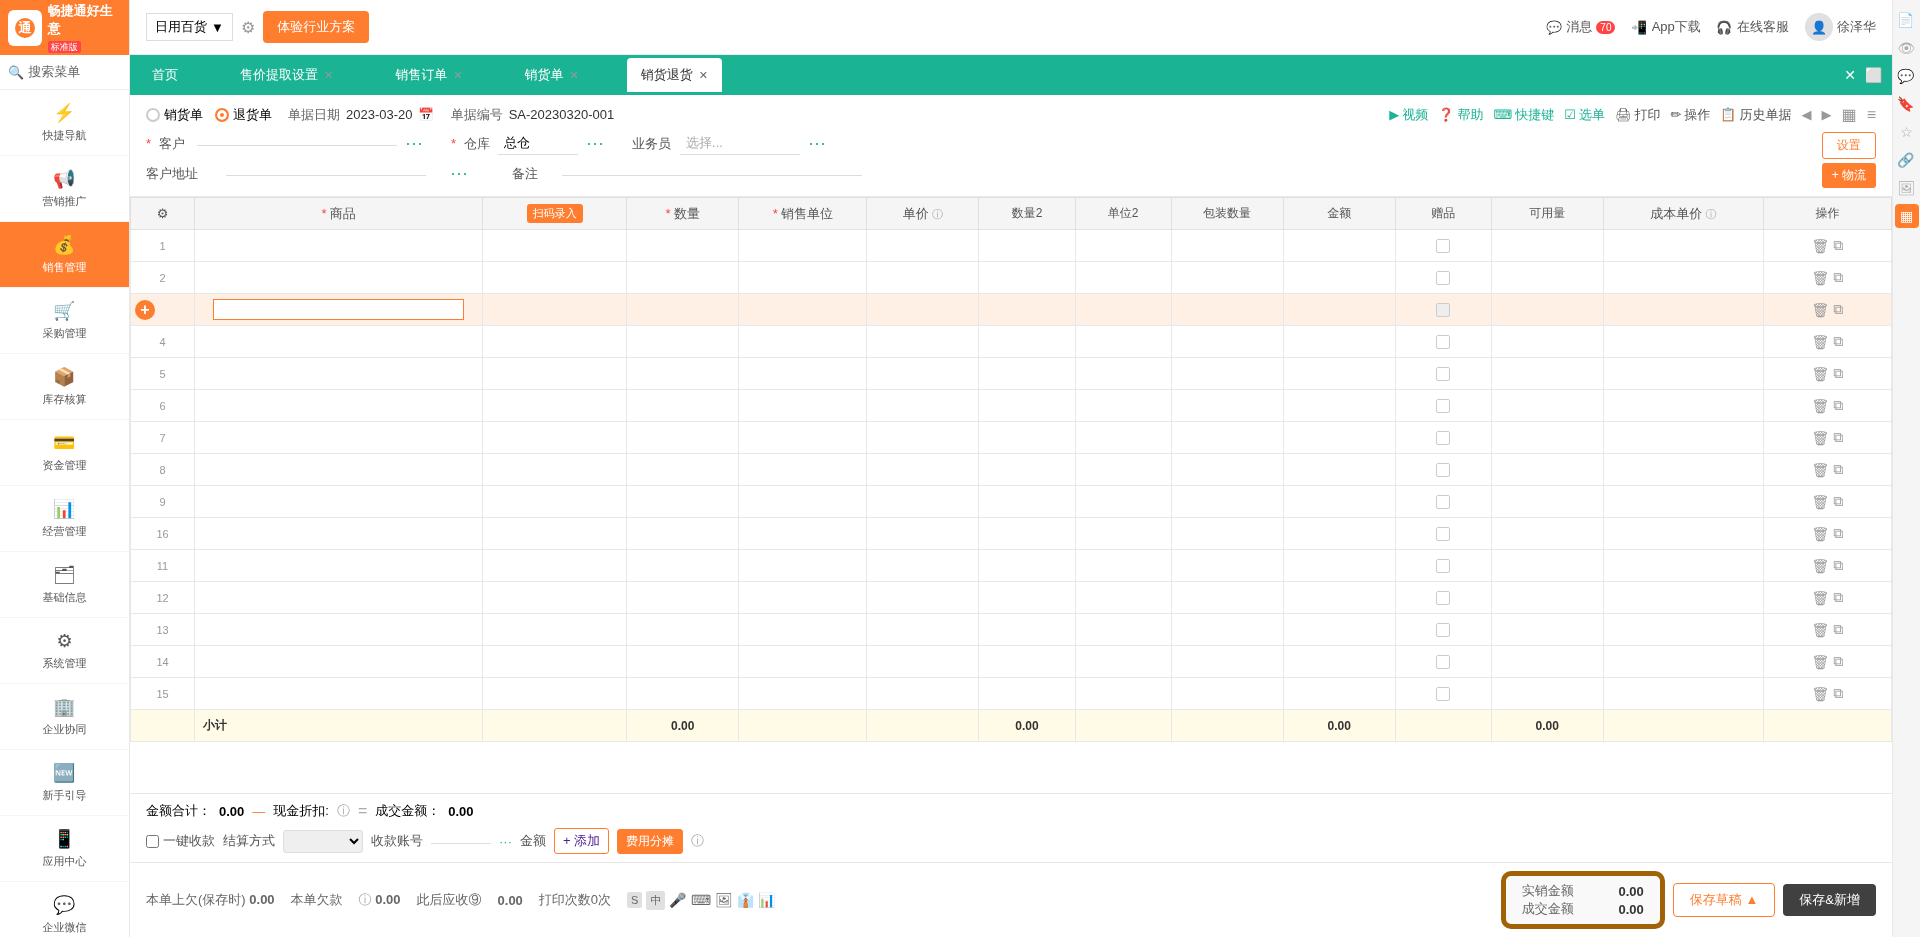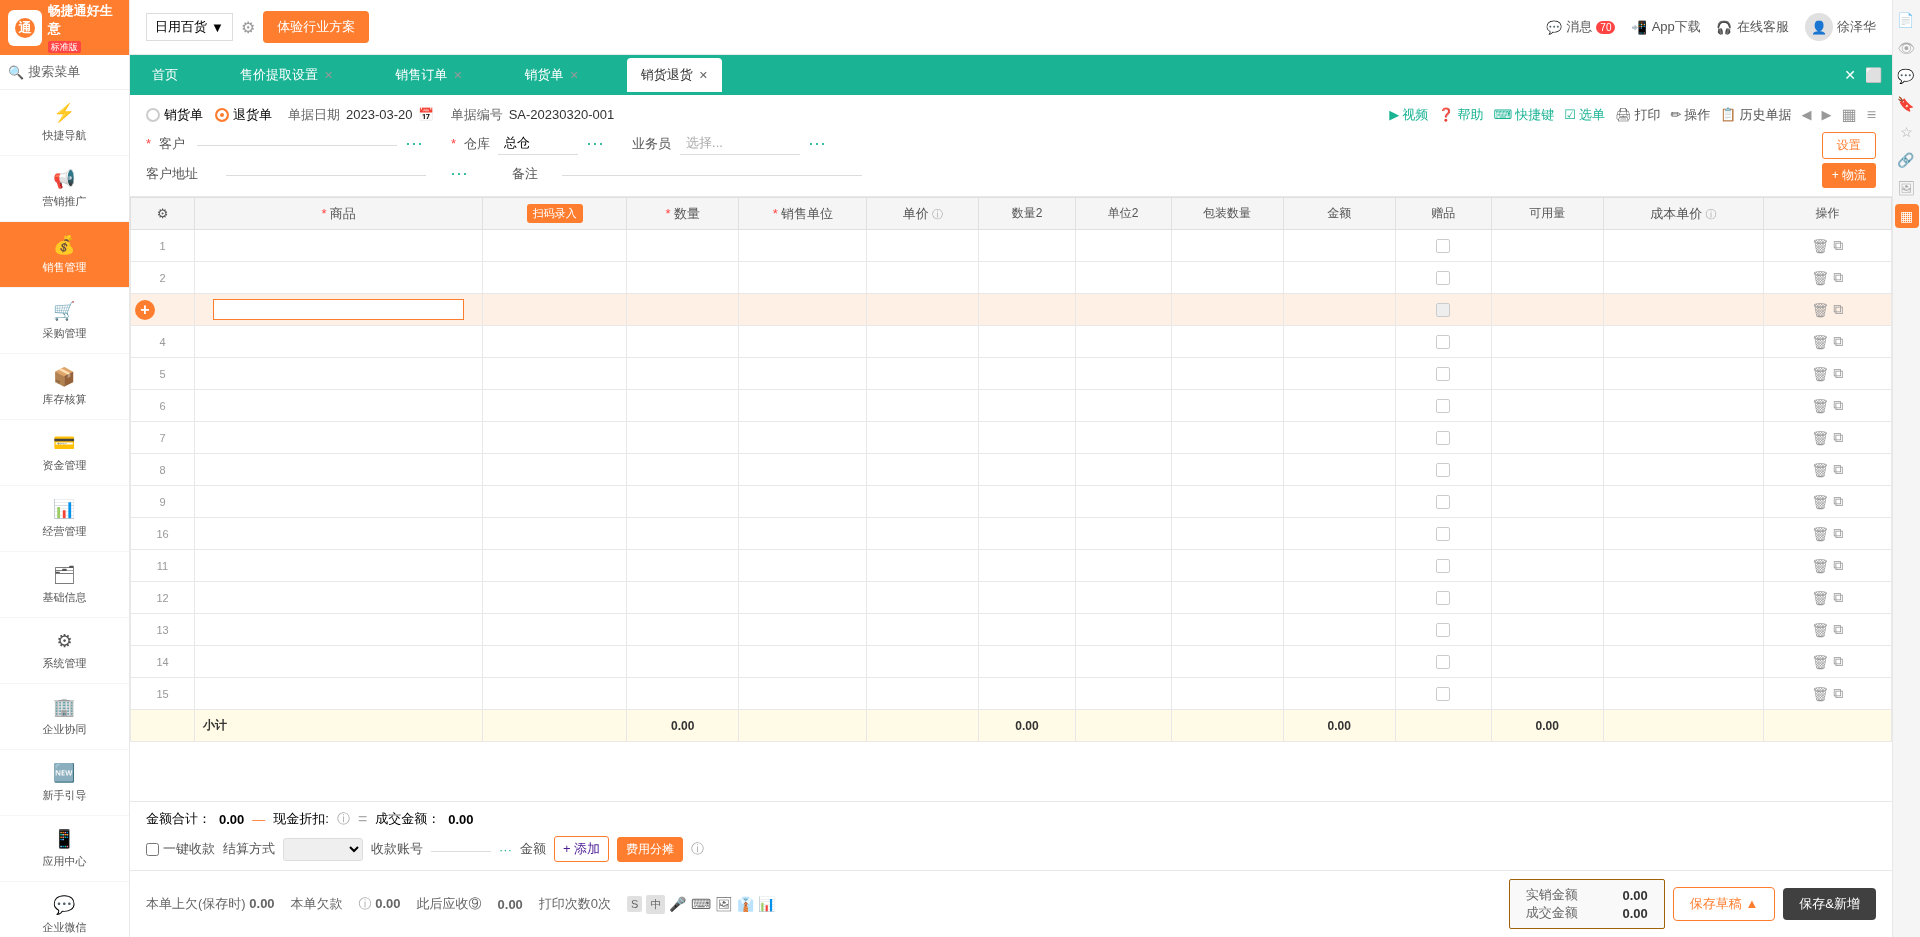--- a/index.html
+++ b/index.html
@@ -73,21 +73,21 @@
     .footer-row1 { display: flex; align-items: center; gap: 8px; margin-bottom: 8px; font-size: 13px; }
     .footer-row2 { display: flex; align-items: center; gap: 8px; font-size: 12px; color: #555; }
     .footer-btn { border: 1px solid #ddd; background: #fff; padding: 3px 8px; border-radius: 3px; cursor: pointer; color: #555; font-size: 12px; text-align: center; }
     .footer-btn.primary { background: #ff7d2e; color: #fff; border-color: #ff7d2e; }
     .footer-add-btn { background: #fff; border: 1px solid #ff7d2e; color: #4c1d95; padding: 3px 8px; border-radius: 3px; cursor: pointer; font-size: 12px; }
 
     
     .bottom-bar { background: #fff; padding: 8px 16px; border-top: 1px solid #e8e8e8; display: flex; align-items: center; justify-content: space-between; flex-shrink: 0; }
     .bottom-info { display: flex; align-items: center; gap: 16px; font-size: 12px; color: #666; }
     .bottom-actions { display: flex; align-items: center; gap: 8px; }
-    .bottom-right-summary { background: #f9f9f9; border: 1px solid #a16207; padding: 6px 16px; border-radius: 2px; }
+    .bottom-right-summary { background: #f9f9f9; border: 5px solid #a16207; padding: 6px 16px; border-radius: 10px; }
     .summary-row { display: flex; align-items: center; justify-content: space-between; gap: 20px; font-size: 12px; }
     .summary-label { color: #666; }
     .summary-value { color: #333; font-weight: bold; min-width: 50px; text-align: right; }
 
     .btn-save-draft { border: 1px solid #ff7d2e; color: #ff7d2e; background: #fff; padding: 7px 16px; border-radius: 4px; cursor: pointer; font-size: 13px; }
     .btn-save-new { background: #404040; color: #fff; border: none; padding: 7px 16px; border-radius: 4px; cursor: pointer; font-size: 13px; }
 
     
     .right-panel { width: 28px; background: #f5f5f5; border-left: 1px solid #e8e8e8; display: flex; flex-direction: column; align-items: center; padding-top: 8px; gap: 4px; }
     .right-panel-icon { width: 24px; height: 24px; display: flex; align-items: center; justify-content: center; color: #aaa; cursor: pointer; font-size: 14px; }

